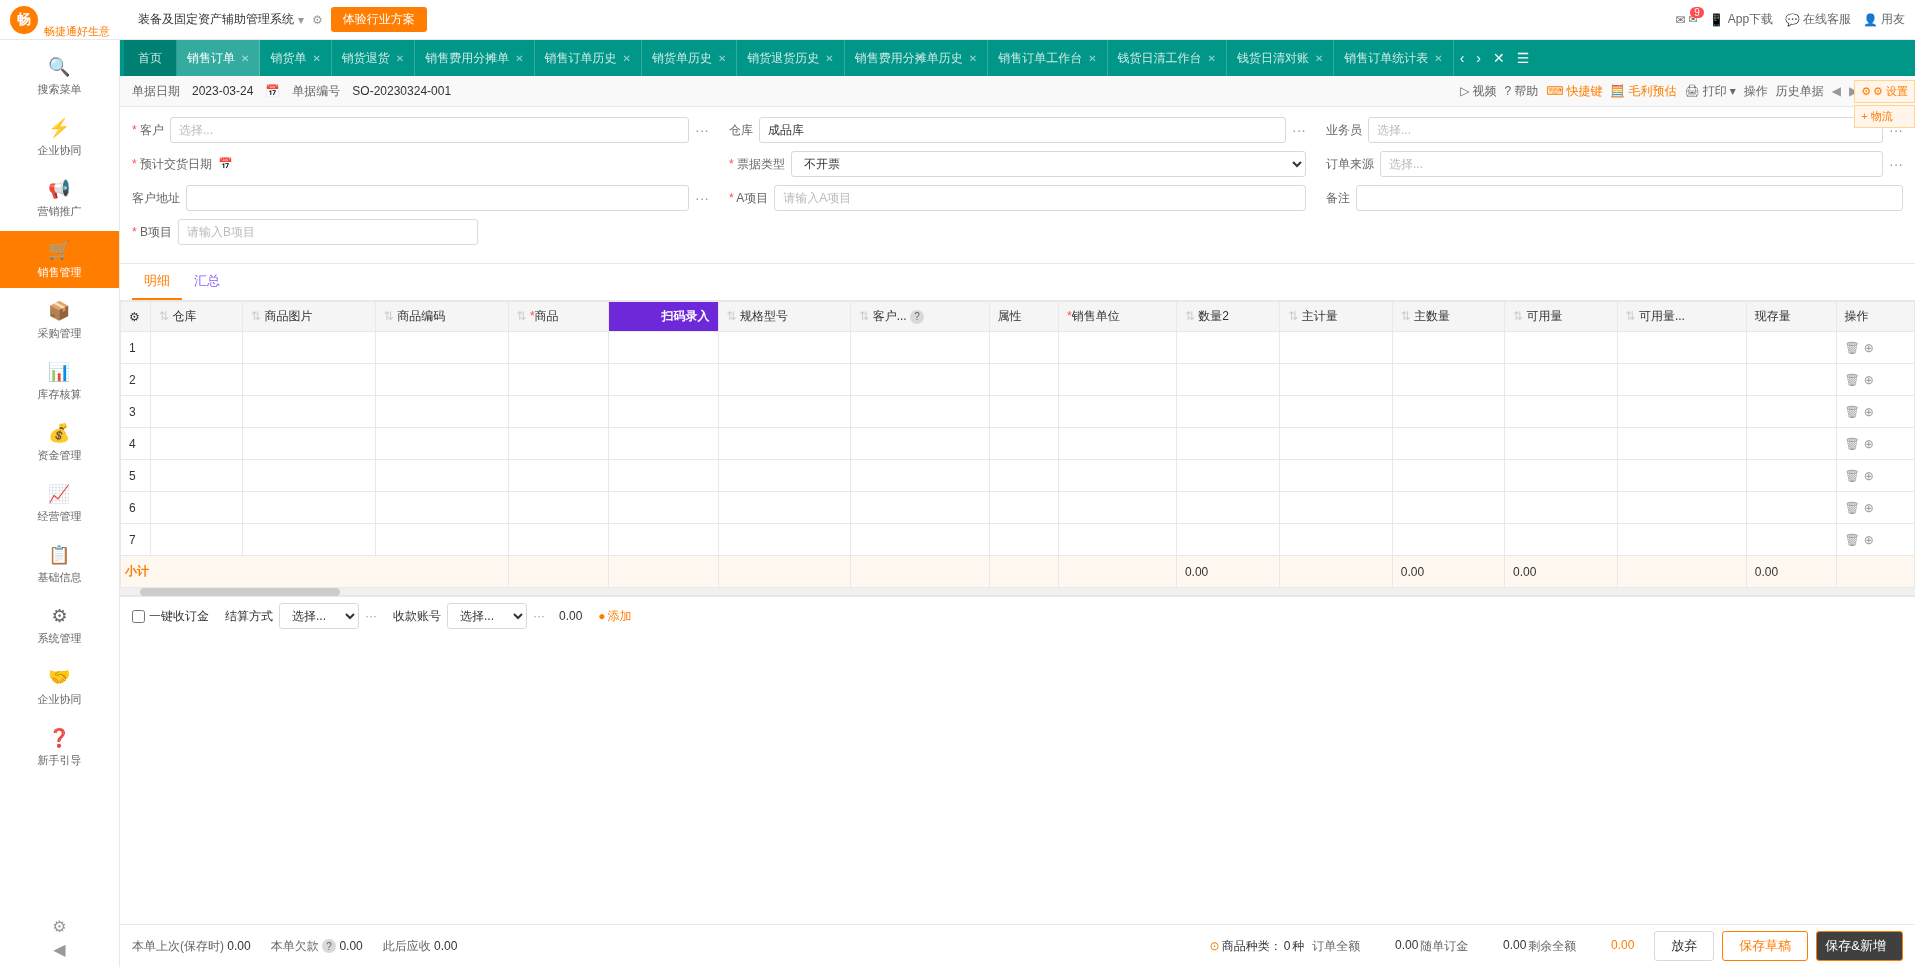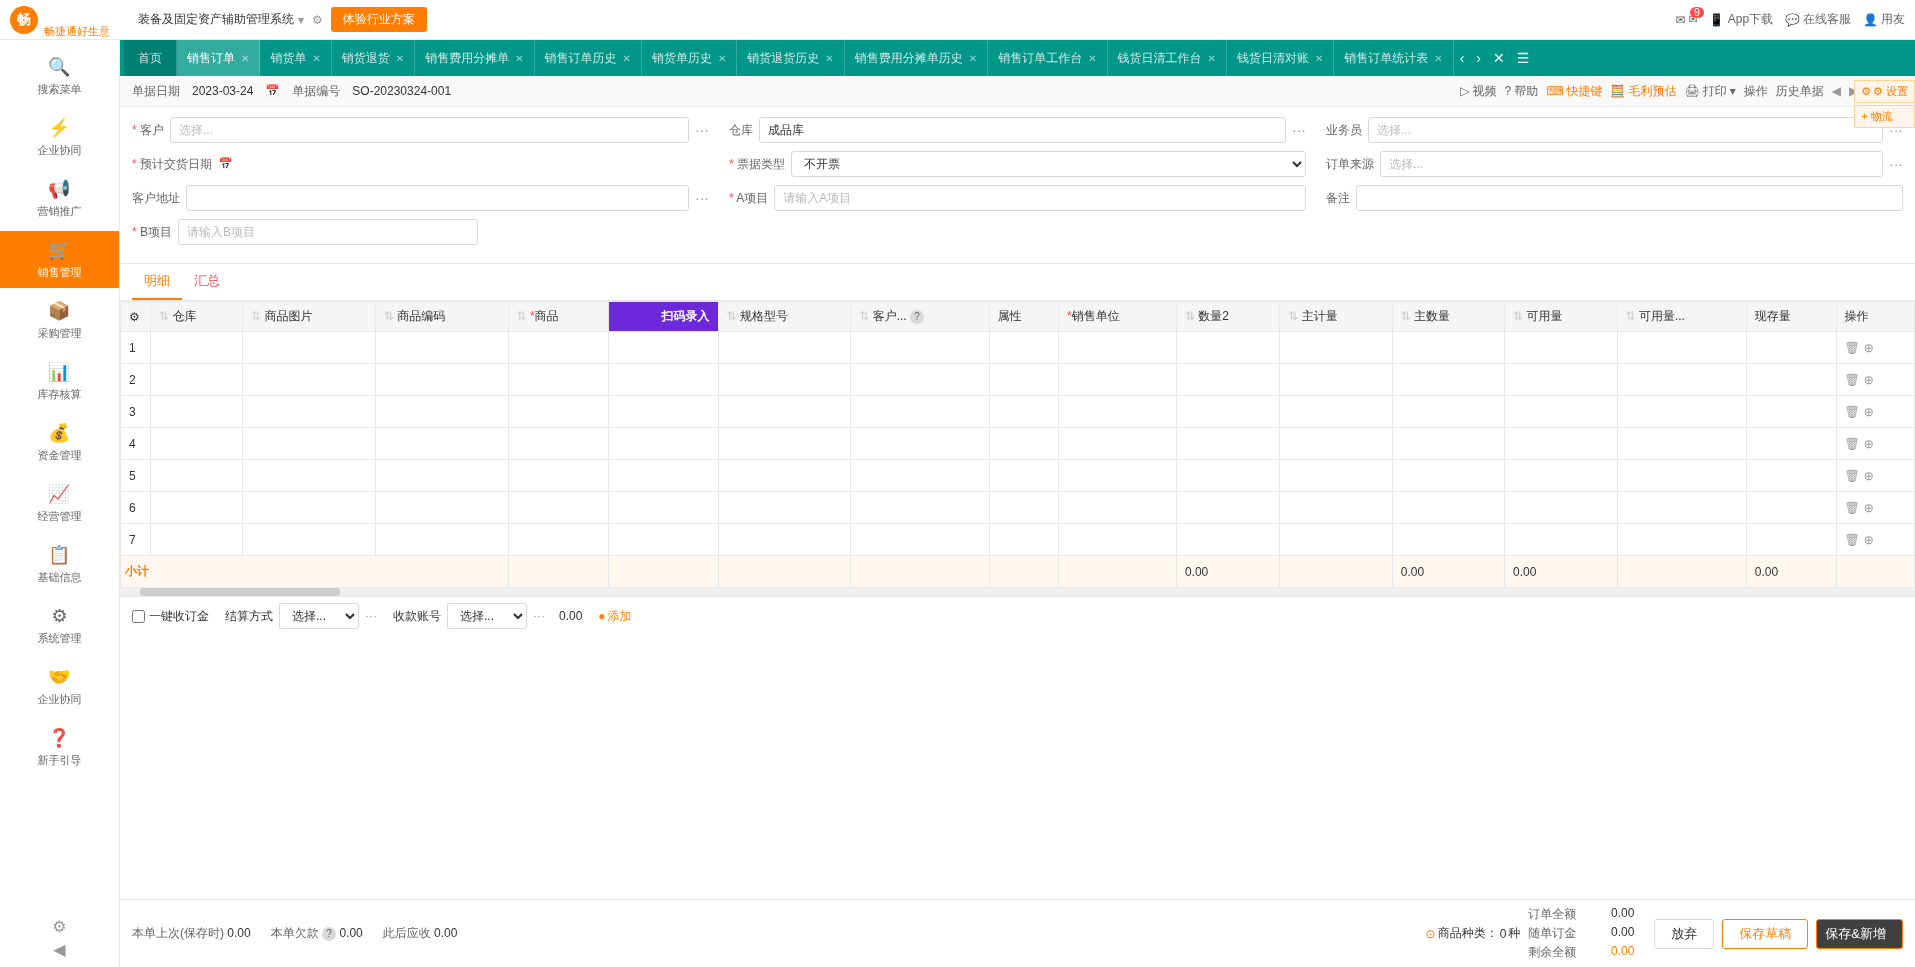--- a/index.html
+++ b/index.html
@@ -56,21 +56,21 @@
     .form-field { display: flex; align-items: center; gap: 6px; flex: 1; }
     .field-label { color: #666; font-size: 12px; white-space: nowrap; }
     .field-label.required::before { content: '* '; color: #ff4d4f; }
     .field-input { flex: 1; border: 1px solid #d9d9d9; border-radius: 3px; padding: 3px 8px; font-size: 12px; color: #333; min-width: 80px; height: 26px; }
     .field-input::placeholder { color: #bbb; }
     .field-select { flex: 1; border: 1px solid #d9d9d9; border-radius: 3px; padding: 3px 8px; font-size: 12px; color: #333; height: 26px; background: white; }
     .field-dots { color: #999; cursor: pointer; font-size: 14px; }
 
     
     .detail-tabs { display: flex; border-bottom: 1px solid #e8e8e8; padding: 0 12px; background: #fff; }
-    .detail-tab { padding: 8px 12px; cursor: pointer; font-size: 13px; color: #ef4444; border-bottom: 2px solid transparent; }
+    .detail-tab { padding: 8px 12px; cursor: pointer; font-size: 13px; color: #8b5cf6; border-bottom: 2px solid transparent; }
     .detail-tab.active { color: #ff7d00; border-bottom-color: #ff7d00; }
 
     
     .data-table-wrap { overflow-x: auto; }
     .data-table { width: 100%; border-collapse: collapse; font-size: 12px; }
     .data-table th { background: #f5f5f5; border: 1px solid #e8e8e8; padding: 6px 8px; text-align: left; font-weight: 500; white-space: nowrap; color: #333; }
     .data-table td { border: 1px solid #e8e8e8; padding: 4px 8px; text-align: left; color: #333; height: 32px; }
     .row-num { color: #999; text-align: center; }
     .col-actions { display: flex; gap: 4px; }
     .col-icon { cursor: pointer; color: #999; }
@@ -92,21 +92,21 @@
     
     .bottom-bar { padding: 6px 12px; border-top: 1px solid #e8e8e8; background: #fff; display: flex; align-items: center; justify-content: space-between; }
     .bottom-stats { display: flex; gap: 20px; font-size: 12px; color: #666; }
     .stat-val { color: #333; font-weight: 500; }
     .bottom-actions { display: flex; align-items: center; gap: 8px; }
     .action-btn { padding: 5px 16px; border-radius: 3px; cursor: pointer; font-size: 13px; border: 1px solid #d9d9d9; background: white; color: #333; }
     .action-btn.primary { background: #404040; color: white; border-color: #ff7d00; padding-left: 8px; }
     .action-btn.primary-outline { background: white; color: #ff7d00; border-color: #ff7d00; }
 
     
-    .order-summary { display: flex; flex-direction: column; gap: 2px; margin-right: 12px; }
+    .order-summary { display: flex; gap: 2px; margin-right: 12px; }
     .order-summary-row { display: flex; gap: 8px; font-size: 12px; justify-content: flex-end; }
     .order-summary-label { color: #666; }
     .order-summary-val { color: #333; min-width: 50px; text-align: right; }
 
     .date-icon { color: #999; cursor: pointer; }
     .help-dot { width: 14px; height: 14px; border-radius: 50%; background: #d9d9d9; color: #666; font-size: 10px; display: inline-flex; align-items: center; justify-content: center; }
   </style>
 </head>
 <body>
 

